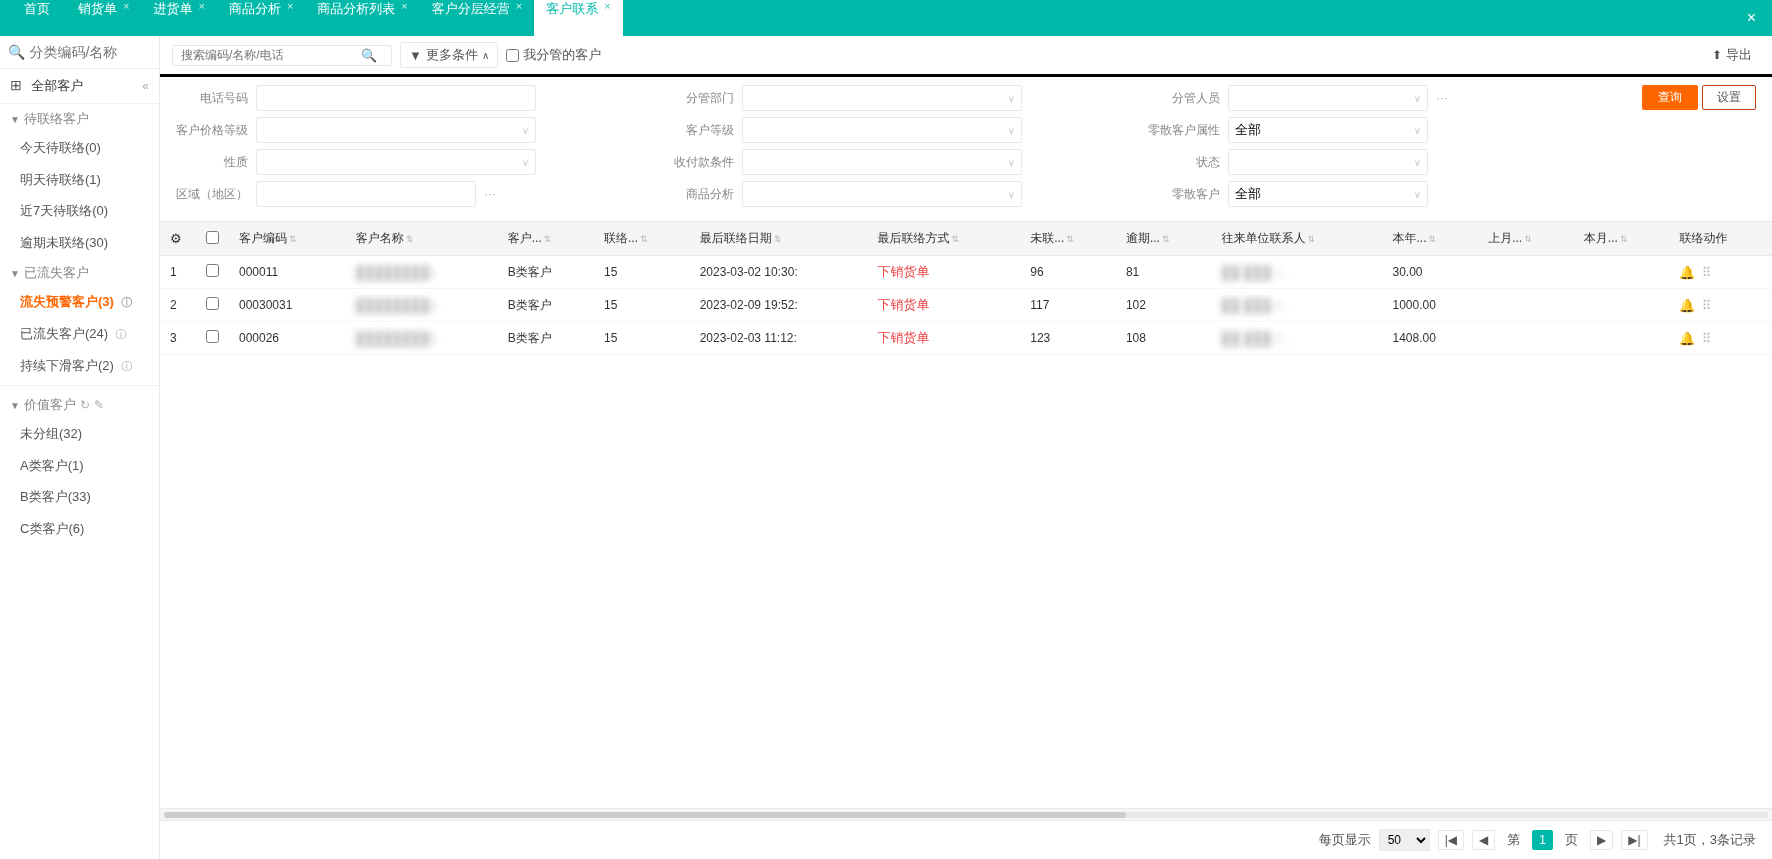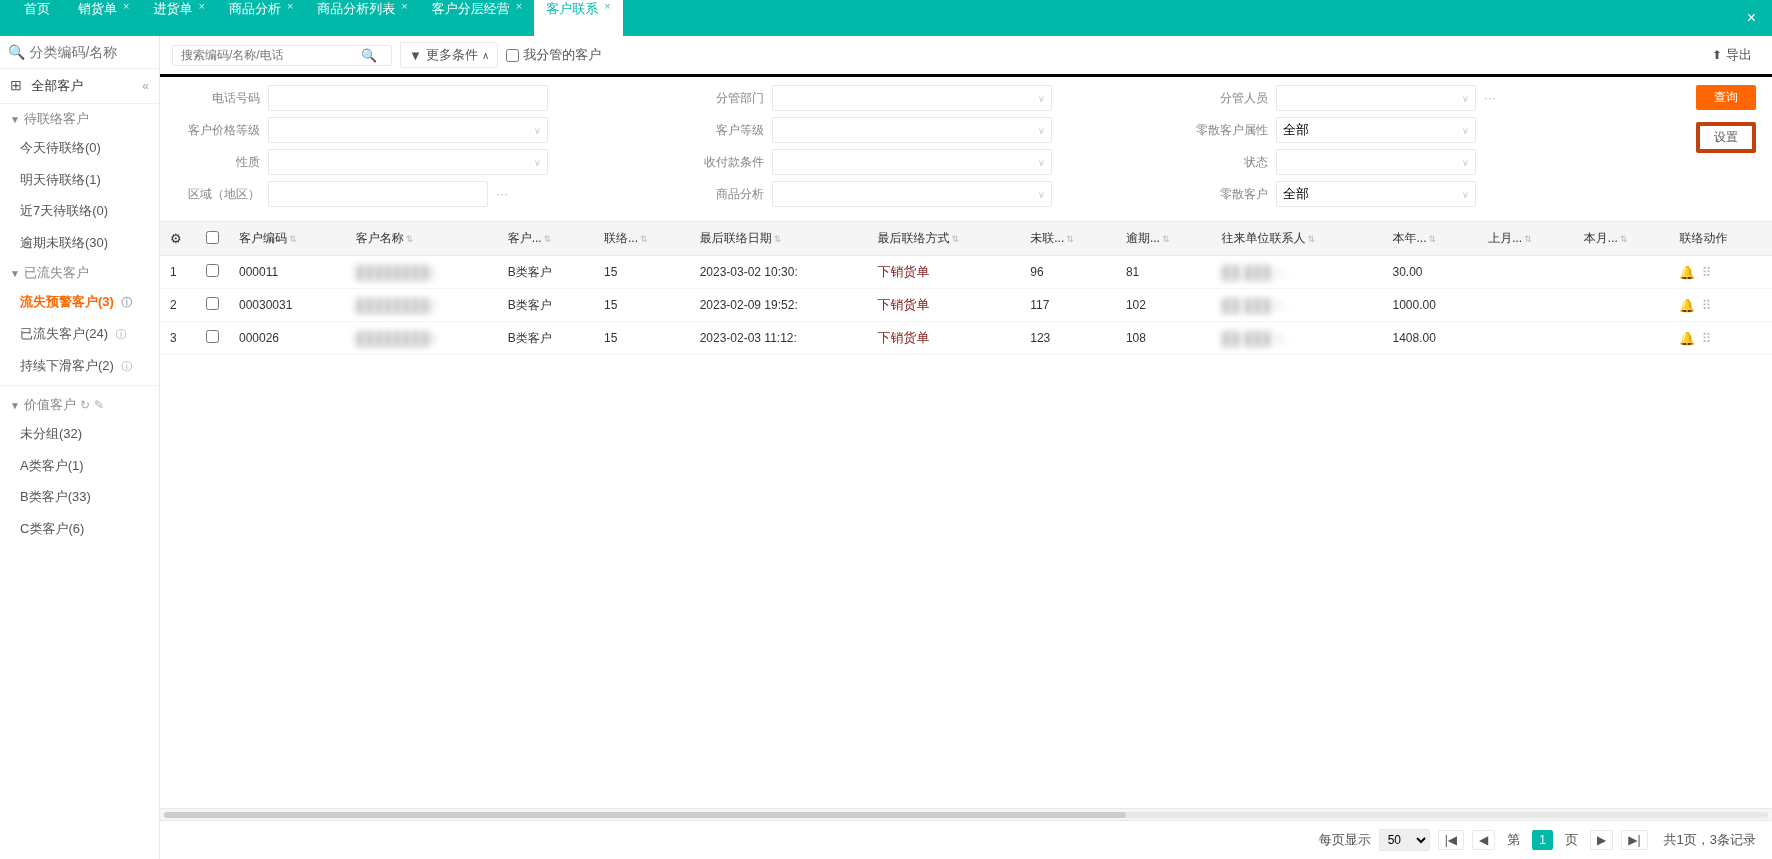--- a/index.html
+++ b/index.html
@@ -113,63 +113,63 @@
     
     .filter-panel {
       background: white; border-bottom: 1px solid #e8e8e8;
       padding: 8px 16px;
     }
     .filter-row { display: flex; align-items: center; margin-bottom: 6px; gap: 0; }
     .filter-field {
       display: flex; align-items: center;
       flex: 1; min-width: 0;
     }
-    .filter-label { color: #888; font-size: 12px; white-space: nowrap; width: 80px; text-align: right; padding-right: 8px; margin-left: 12px; }
+    .filter-label { color: #888; font-size: 12px; white-space: nowrap; width: 80px; text-align: right; padding-right: 8px; }
     .filter-input {
       flex: 1; border: 1px solid #e8e8e8; border-radius: 2px;
       padding: 3px 6px; font-size: 12px; outline: none;
       height: 26px;
     }
     .filter-select {
       flex: 1; display: flex; align-items: center; justify-content: space-between;
       border: 1px solid #e8e8e8; border-radius: 2px;
       padding: 3px 6px; font-size: 12px; height: 26px;
       cursor: pointer; background: white;
     }
     .filter-select .chevron { color: #ccc; font-size: 10px; }
     .filter-more { color: #aaa; font-size: 12px; cursor: pointer; padding: 0 8px; }
 
     .action-buttons {
-      display: flex; flex-direction: column; gap: 12px; padding-left: 8px;
+      display: flex; flex-direction: row; gap: 4px; padding-left: 8px;
     }
     .query-btn {
       background: #ff6600; color: white; border: none; border-radius: 2px;
       padding: 4px 16px; font-size: 12px; cursor: pointer; white-space: nowrap;
     }
     .settings-btn {
-      background: white; color: #555; border: 4px solid #c2410c; border-radius: 2px;
+      background: white; color: #555; border: 1px solid #c2410c; border-radius: 2px;
       padding: 3px 14px; font-size: 12px; cursor: pointer; text-align: center;
     }
 
     
     .table-area {
       flex: 1; overflow: auto; background: white; margin: 0;
     }
     table { width: 100%; border-collapse: collapse; }
     thead tr { background: #f5f5f5; }
     th {
       padding: 8px 10px; text-align: left; font-weight: normal;
       color: #333; font-size: 12px; border-bottom: 1px solid #e8e8e8;
       white-space: nowrap; position: sticky; top: 0; background: #f5f5f5;
     }
     td {
       padding: 7px 10px; font-size: 12px; color: #333;
       border-bottom: 1px solid #f5f5f5; white-space: nowrap;
     }
-    .link-text { color: #7f1d1d; cursor: pointer; text-decoration: none; }
+    .link-text { color: #ef4444; cursor: pointer; text-decoration: none; }
     .action-icons { display: flex; gap: 6px; align-items: center; }
     .action-icon { color: #bbb; cursor: pointer; font-size: 13px; }
     .sort-icon { color: #bbb; font-size: 9px; margin-left: 2px; }
     .blurred { color: transparent; text-shadow: 0 0 6px #ccc; user-select: none; }
 
     
     .pagination {
       display: flex; align-items: center; justify-content: flex-end;
       padding: 8px 16px; border-top: 1px solid #e8e8e8;
       background: white; gap: 8px; font-size: 12px; color: #555;

